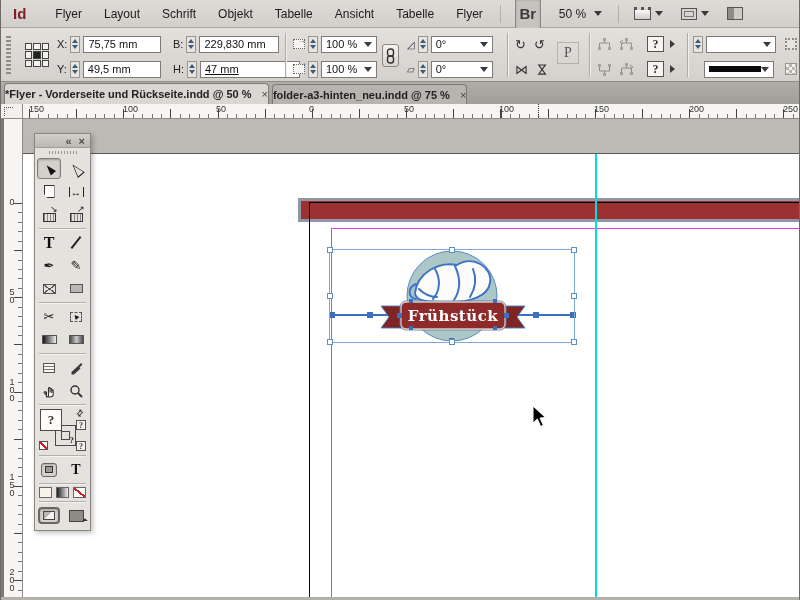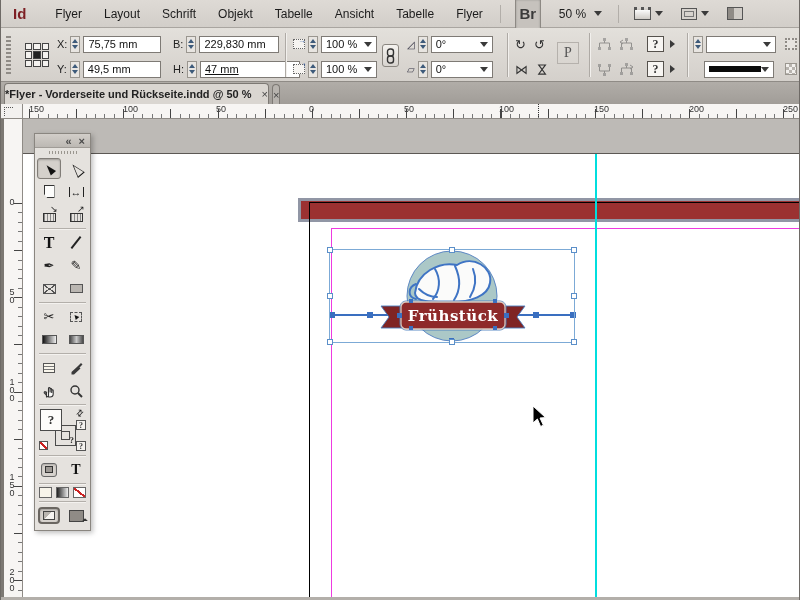--- a/index.html
+++ b/index.html
@@ -394,20 +394,21 @@
     <span class="icon-checker"></span>
   </div>
 </div>
 
 <div id="tabbar">
   <div class="doc-tab active">
     <span>*Flyer - Vorderseite und Rückseite.indd @ 50 %</span>
     <span class="tab-close">×</span>
   </div>
   <div class="doc-tab inactive">
+    <span>folder-a3-hinten_neu.indd @ 75 %</span>
     <span class="tab-close">×</span>
   </div>
 </div>
 
 <div id="ruler-corner">
     <i></i>
   </div>
 <div id="hruler">
   <span class="hrl" style="left:6px;">150</span>
   <span class="hrl" style="left:100px;">100</span>

